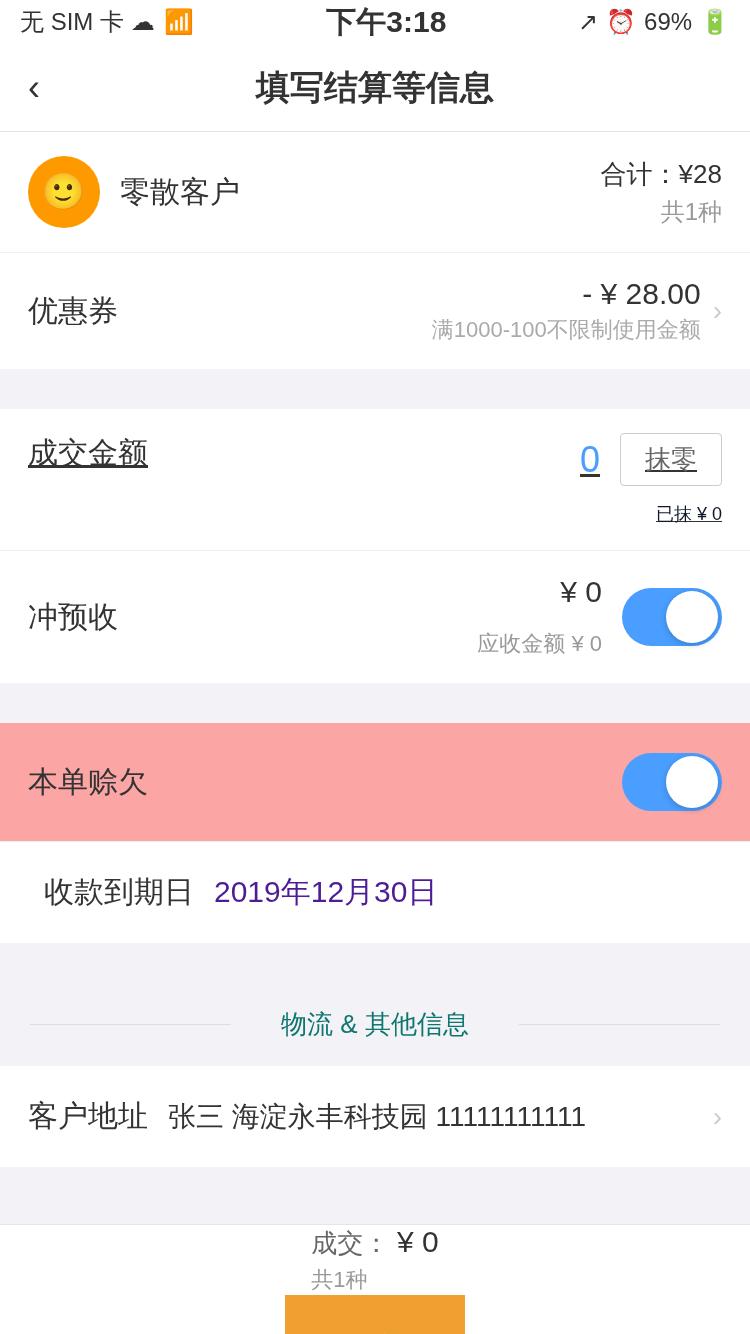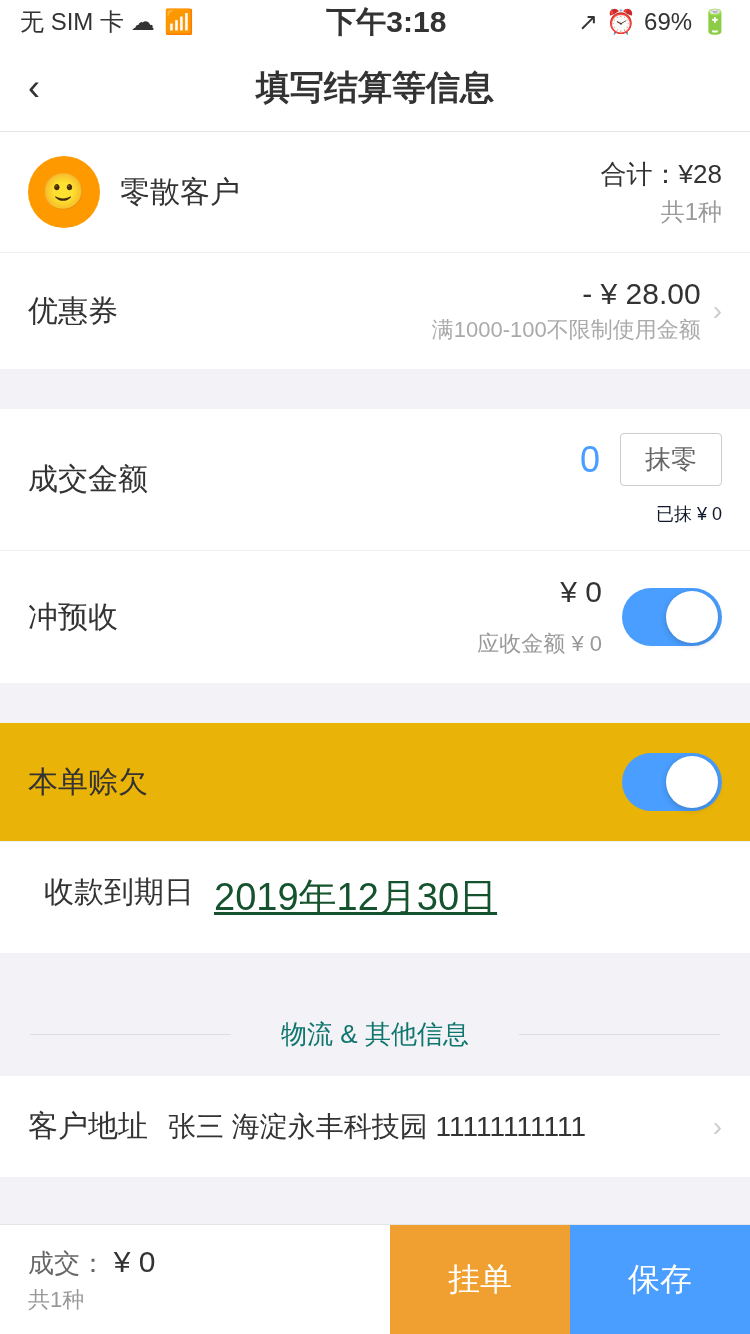--- a/index.html
+++ b/index.html
@@ -107,22 +107,23 @@
     .section-divider {
       height: 20px;
       background: #f2f2f7;
     }
 
     
     .amount-row {
       background: #fff;
       padding: 24px 28px;
       display: flex;
-      align-items: center;
-      justify-content: space-between;
+      align-items: flex-start;
+      justify-content: space-between;
+      text-decoration: underline;
     }
     .amount-label { font-size: 30px; color: #333; }
     .amount-right { display: flex; align-items: center; gap: 20px; }
     .amount-value { font-size: 36px; color: #4a9eff; font-weight: 500; }
     .round-btn {
       border: 1px solid #ccc;
       border-radius: 4px;
       padding: 8px 24px;
       font-size: 26px;
       color: #666;
@@ -162,38 +163,38 @@
       border-radius: 50%;
       background: #fff;
       position: absolute;
       top: 3px;
       right: 4px;
       box-shadow: 0 2px 6px rgba(0,0,0,0.2);
     }
 
     
     .credit-row {
-      background: #eab308;
+      background: #fca5a5;
       padding: 30px 28px;
       display: flex;
       align-items: center;
       justify-content: space-between;
     }
     .credit-label { font-size: 30px; color: #333; }
 
     
     .duedate-row {
       background: #fff;
       padding: 30px 44px;
       display: flex;
       align-items: flex-start;
       border-top: 1px solid #f0f0f0;
     }
     .duedate-label { font-size: 30px; color: #333; margin-right: 20px; }
-    .duedate-value { font-size: 38px; color: #14532d; text-decoration: underline; }
+    .duedate-value { font-size: 30px; color: #4c1d95; }
 
     
     .section-header {
       background: #f2f2f7;
       padding: 24px 0;
       text-align: center;
       display: flex;
       align-items: center;
       justify-content: center;
       gap: 20px;
@@ -225,20 +226,21 @@
     .bottom-bar {
       position: fixed;
       bottom: 0;
       left: 0;
       width: 750px;
       height: 110px;
       background: #fff;
       display: flex;
       align-items: center;
       border-top: 1px solid #e5e5e5;
+      flex-direction: column;
     }
     .bottom-info {
       flex: 1;
       padding: 0 28px;
     }
     .bottom-deal { font-size: 26px; color: #666; }
     .bottom-deal-amount { font-size: 30px; color: #333; font-weight: 500; }
     .bottom-count { font-size: 22px; color: #999; margin-top: 4px; }
     .bottom-btn {
       height: 110px;

